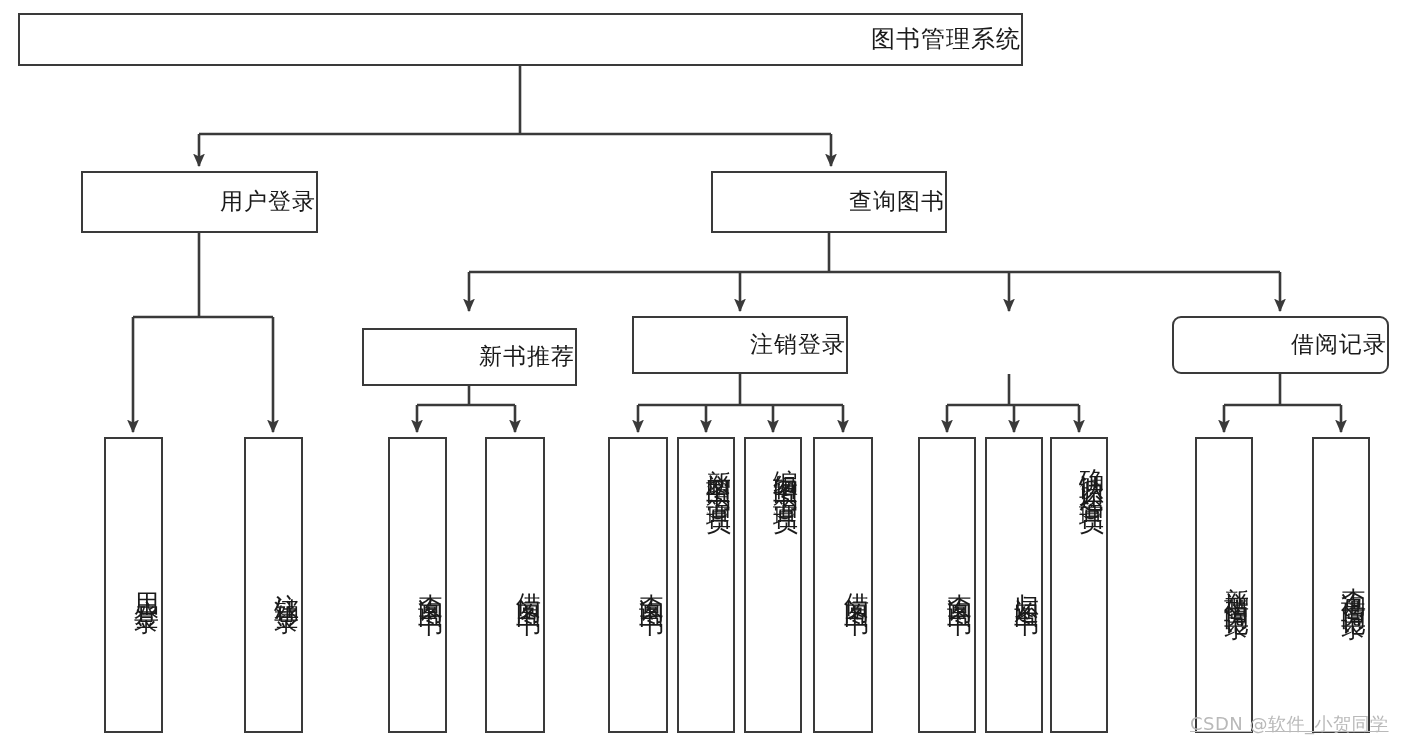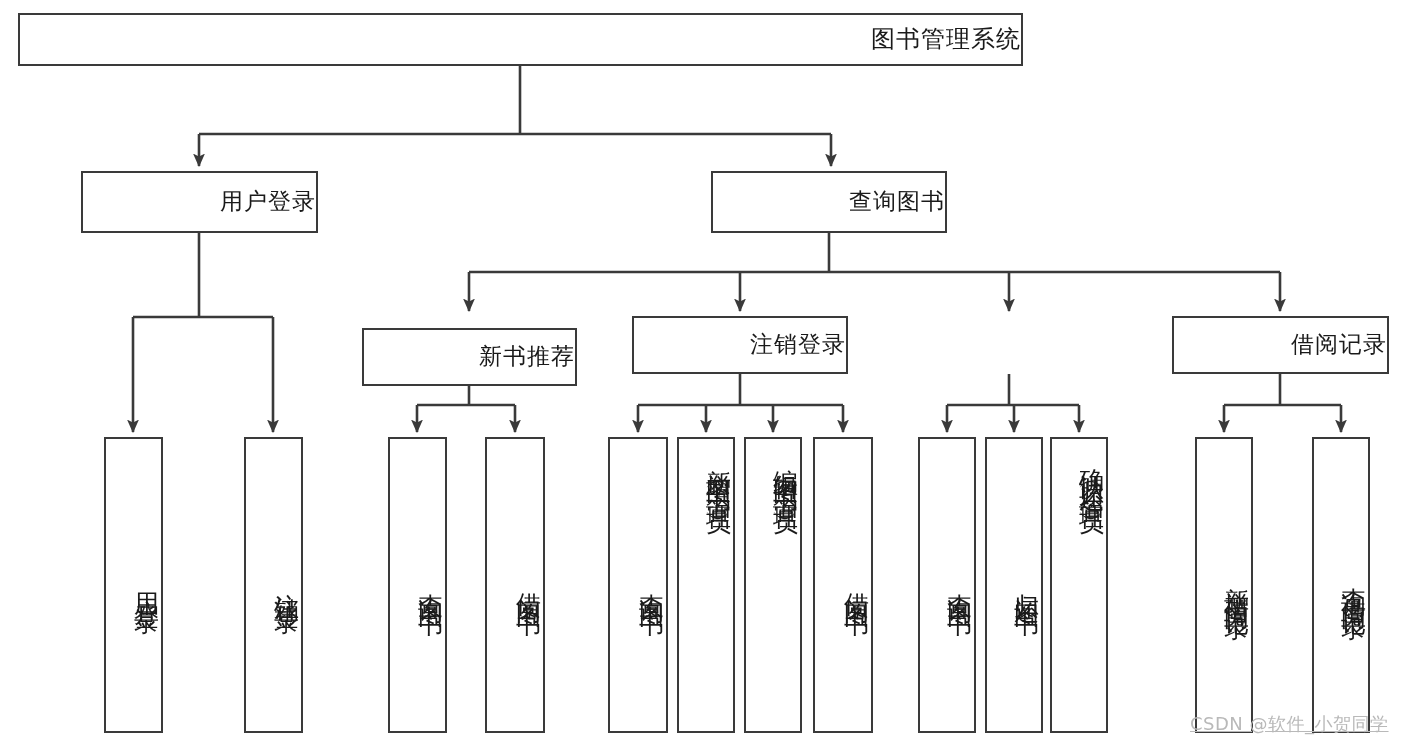--- a/index.html
+++ b/index.html
@@ -89,21 +89,21 @@
   <div class="node horiz" style="left:711px;top:171px;width:236px;height:62px;">
     <span class="lbl">查询图书</span>
   </div>
 
   <div class="node horiz" style="left:362px;top:316px;width:215px;height:58px;margin-top:12px;">
     <span class="lbl">新书推荐</span>
   </div>
   <div class="node horiz" style="left:632px;top:316px;width:216px;height:58px;">
     <span class="lbl">注销登录</span>
   </div>
-  <div class="node horiz" style="left:1172px;top:316px;width:217px;height:58px;">
+  <div class="node horiz" style="left:1172px;top:316px;width:217px;height:58px;border-radius:9px;">
     <span class="lbl">借阅记录</span>
   </div>
 
   <div class="node vert mid" style="left:104px;top:437px;width:59px;height:296px;">
     <span class="lbl">用户登录</span>
   </div>
   <div class="node vert mid" style="left:244px;top:437px;width:59px;height:296px;">
     <span class="lbl">注销登录</span>
   </div>
 

